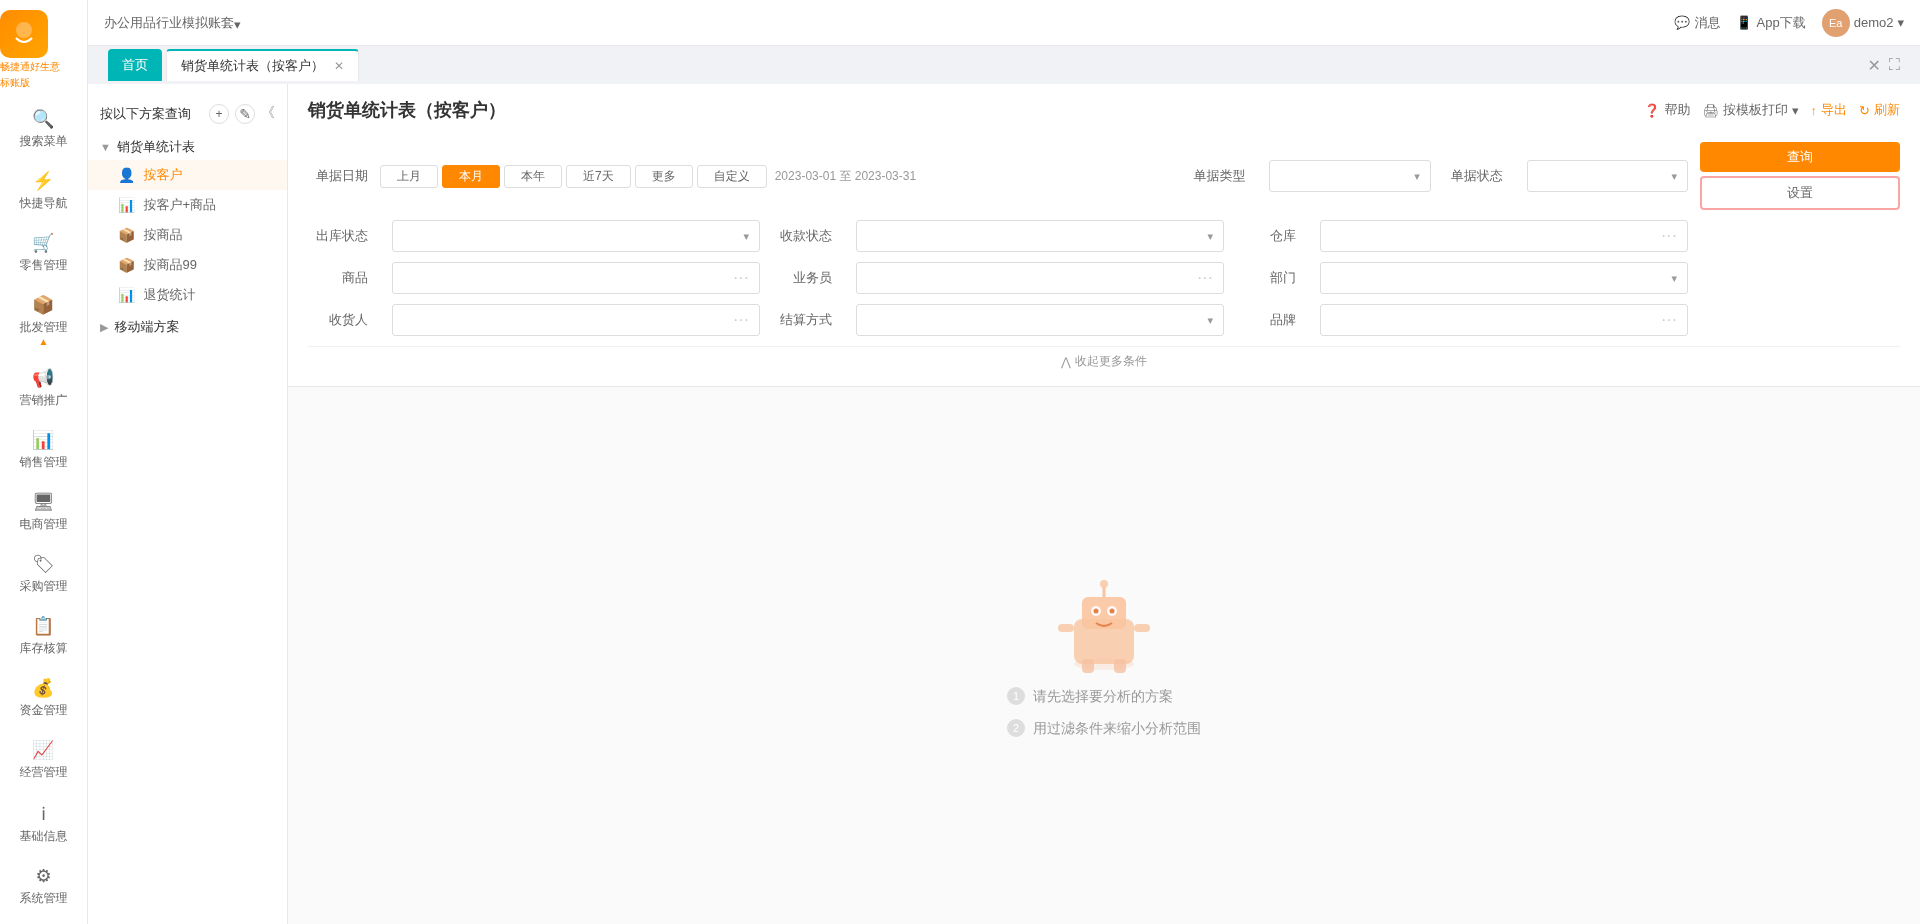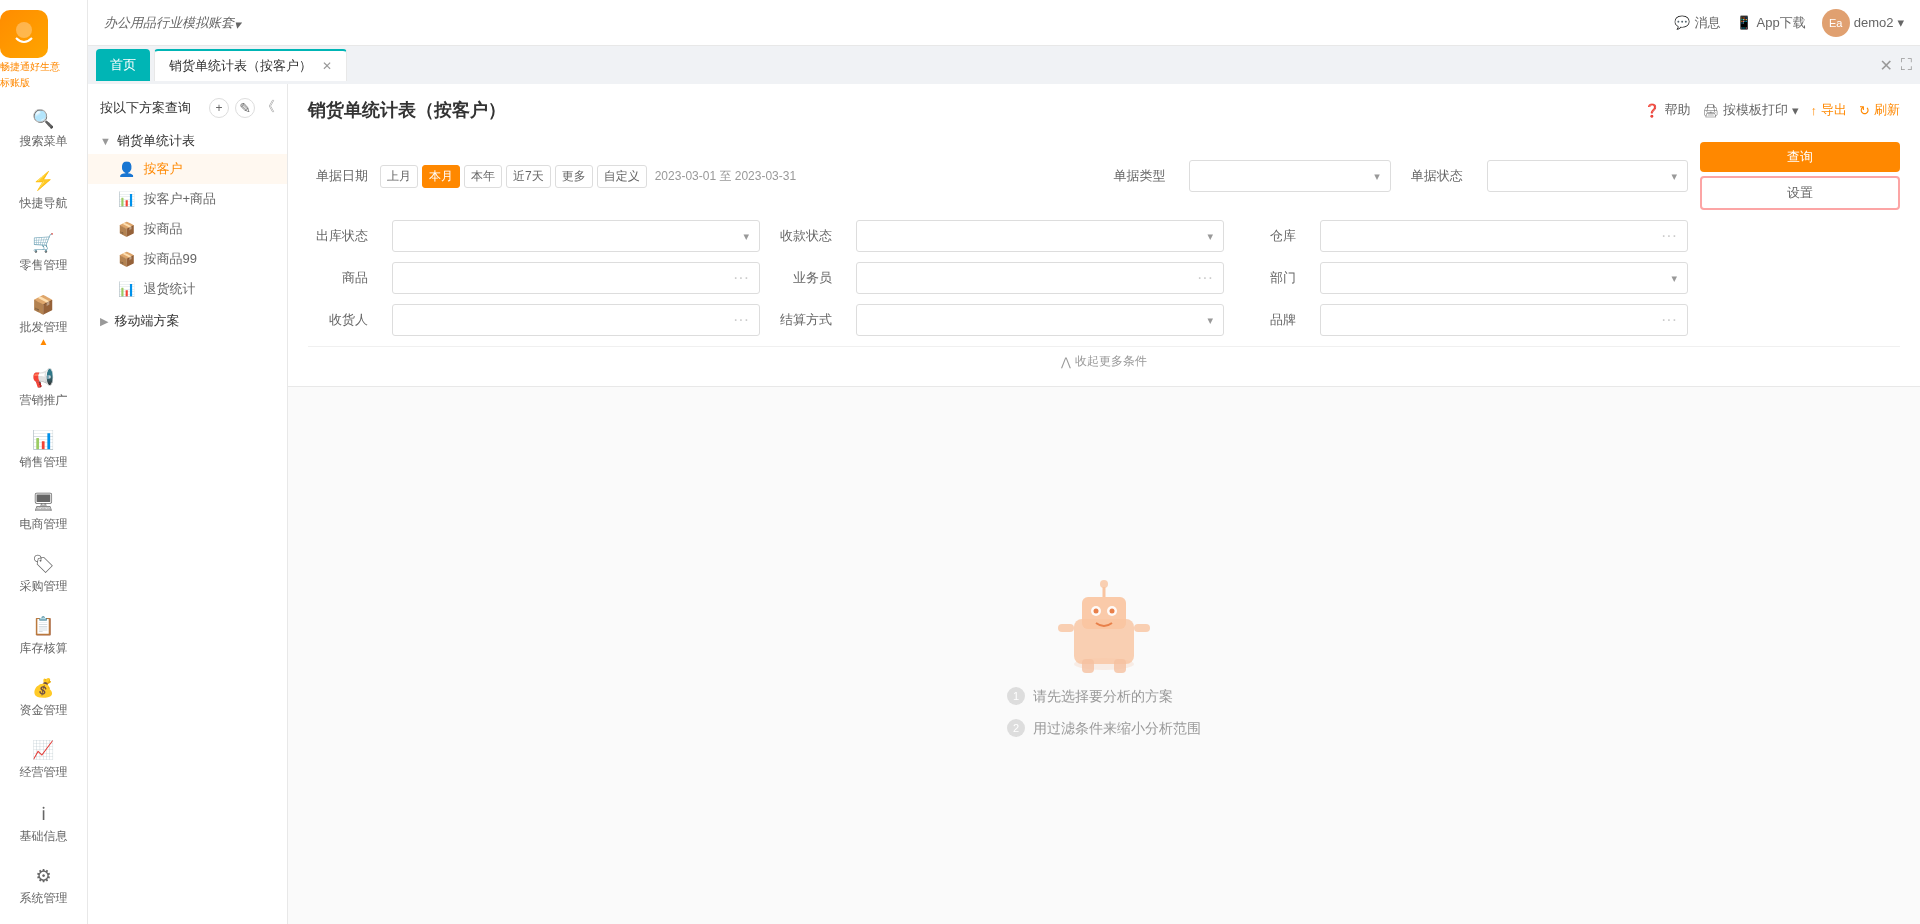--- a/index.html
+++ b/index.html
@@ -12,38 +12,38 @@
     .logo-text { font-size: 10px; color: #ff8800; margin-top: 2px; }
     .sidebar-item { width: 100%; display: flex; flex-direction: column; align-items: center; padding: 10px 0; cursor: pointer; color: #666; font-size: 12px; }
     .sidebar-icon { font-size: 18px; margin-bottom: 3px; }
 
     
     .main { flex: 1; display: flex; flex-direction: column; overflow: hidden; }
 
     
     .topbar { height: 46px; background: #fff; display: flex; align-items: center; justify-content: space-between; padding: 0 16px; border-bottom: 1px solid #e8e8e8; }
     .topbar-left { display: flex; align-items: center; gap: 8px; color: #666; font-size: 13px; }
-    .topbar-dropdown { display: flex; align-items: flex-end; gap: 0; cursor: pointer; font-style: italic; }
+    .topbar-dropdown { display: flex; align-items: flex-end; gap: 0; cursor: pointer; }
     .topbar-right { display: flex; align-items: center; gap: 16px; color: #666; font-size: 13px; }
     .topbar-btn { display: flex; align-items: center; gap: 4px; cursor: pointer; }
     .avatar { width: 28px; height: 28px; border-radius: 50%; background: #e0a070; display: flex; align-items: center; justify-content: center; color: #fff; font-size: 11px; text-align: center; }
 
     
-    .tabs { height: 38px; background: #f0f2f5; display: flex; align-items: center; padding: 0 8px; gap: 4px; }
+    .tabs { height: 38px; background: #f0f2f5; display: flex; align-items: center; padding: 0 20px; gap: 4px; }
     .tab { height: 32px; padding: 0 14px; display: flex; align-items: center; gap: 6px; border-radius: 4px 4px 0 0; cursor: pointer; font-size: 13px; background: #fff; color: #666; border: 1px solid #e8e8e8; border-bottom: none; }
     .tab.active { background: #fff; color: #333; border-top: 2px solid #00b5b5; }
     .tab-home { background: #00b5b5; color: #fff; border: none; }
     .tab-close { font-size: 12px; color: #999; cursor: pointer; margin-left: 4px; }
     .tab-fullscreen { margin-left: auto; font-size: 16px; cursor: pointer; color: #999; }
 
     
     .content { flex: 1; display: flex; overflow: hidden; background: #fff; }
 
     
-    .scheme-panel { width: 200px; background: #fff; border-right: 1px solid #e8e8e8; overflow-y: auto; padding: 8px 0; }
+    .scheme-panel { width: 200px; background: #fff; border-right: 1px solid #e8e8e8; overflow-y: auto; padding: 14px 0; }
     .scheme-header { display: flex; align-items: center; justify-content: space-between; padding: 6px 12px; font-size: 13px; color: #333; }
     .scheme-actions { display: flex; gap: 6px; }
     .scheme-action-btn { width: 20px; height: 20px; border-radius: 50%; border: 1px solid #ddd; display: flex; align-items: center; justify-content: center; font-size: 12px; cursor: pointer; color: #666; background: #fff; }
     .scheme-collapse { cursor: pointer; color: #999; font-size: 14px; }
     .scheme-group { margin: 4px 0; }
     .scheme-group-header { display: flex; align-items: center; padding: 4px 12px; font-size: 13px; color: #333; cursor: pointer; }
     .scheme-group-arrow { margin-right: 6px; font-size: 11px; color: #999; }
     .scheme-subitem { display: flex; align-items: center; padding: 6px 12px 6px 30px; font-size: 13px; color: #666; cursor: pointer; gap: 8px; }
     .scheme-subitem.active { color: #ff8800; background: #fff8f0; }
     .scheme-subitem-icon { font-size: 14px; color: #999; }
@@ -57,21 +57,21 @@
     .page-actions { display: flex; align-items: center; gap: 12px; }
     .page-action-btn { display: flex; align-items: center; gap: 4px; font-size: 13px; color: #666; cursor: pointer; }
     .page-action-btn.export { color: #ff8800; }
     .page-action-btn.refresh { color: #ff8800; }
 
     
     .filter-area { padding: 10px 20px; background: #fff; border-bottom: 1px solid #e8e8e8; }
     .filter-row { display: flex; align-items: center; gap: 12px; margin-bottom: 10px; }
     .filter-label { font-size: 13px; color: #666; white-space: nowrap; min-width: 60px; text-align: right; }
     .filter-date-btns { display: flex; align-items: center; gap: 4px; }
-    .date-btn { padding: 2px 6px; border: 1px solid #ddd; border-radius: 3px; font-size: 12px; cursor: pointer; color: #666; background: #fff; }
+    .date-btn { padding: 2px 16px; border: 1px solid #ddd; border-radius: 3px; font-size: 12px; cursor: pointer; color: #666; background: #fff; }
     .date-btn.active { background: #ff8800; color: #fff; border-color: #ff8800; }
     .date-range { font-size: 12px; color: #999; margin-left: 4px; }
     .filter-select { flex: 1; border: 1px solid #ddd; border-radius: 3px; padding: 5px 10px; font-size: 13px; display: flex; align-items: center; justify-content: space-between; cursor: pointer; background: #fff; height: 32px; }
     .filter-select-arrow { color: #999; font-size: 11px; }
     .filter-select-dots { color: #ccc; font-size: 16px; }
     .filter-col { flex: 1; display: flex; align-items: center; gap: 24px; }
 
     .collapse-more { display: flex; justify-content: center; padding: 6px 0; border-top: 1px solid #f0f0f0; cursor: pointer; }
     .collapse-btn { font-size: 12px; color: #999; display: flex; align-items: center; gap: 4px; }
     .btn-query { background: #ff8800; color: #fff; border: none; border-radius: 4px; padding: 6px 20px; font-size: 13px; cursor: pointer; }

